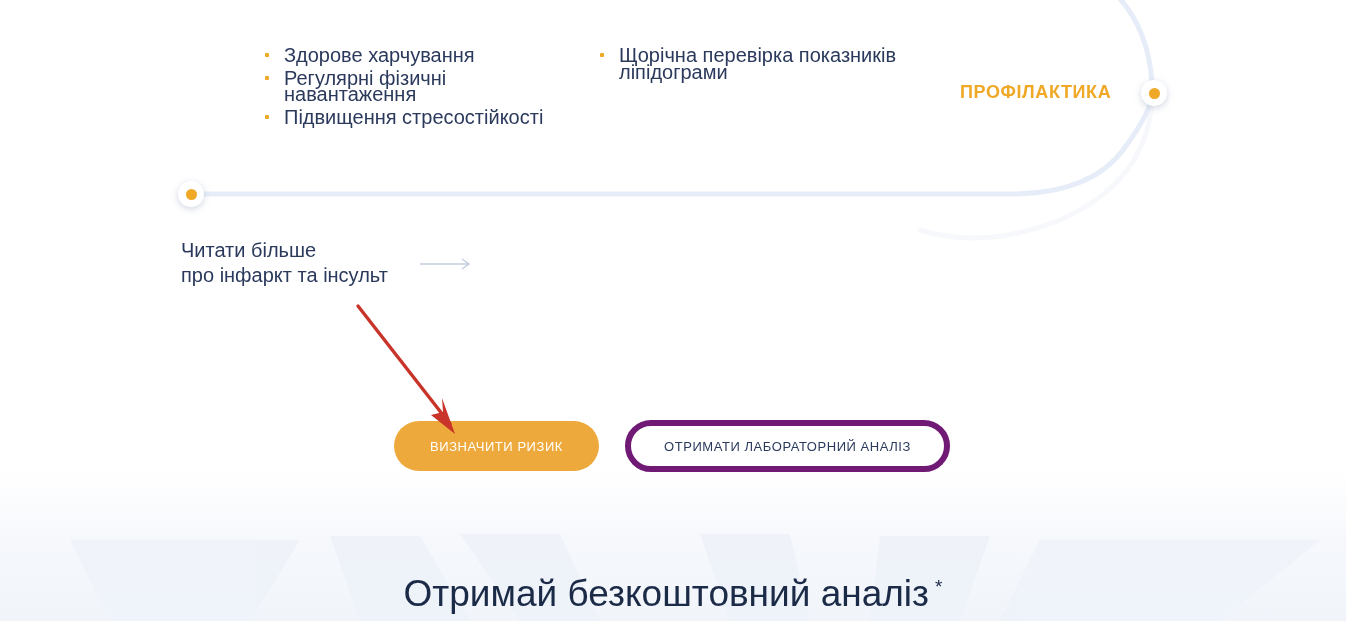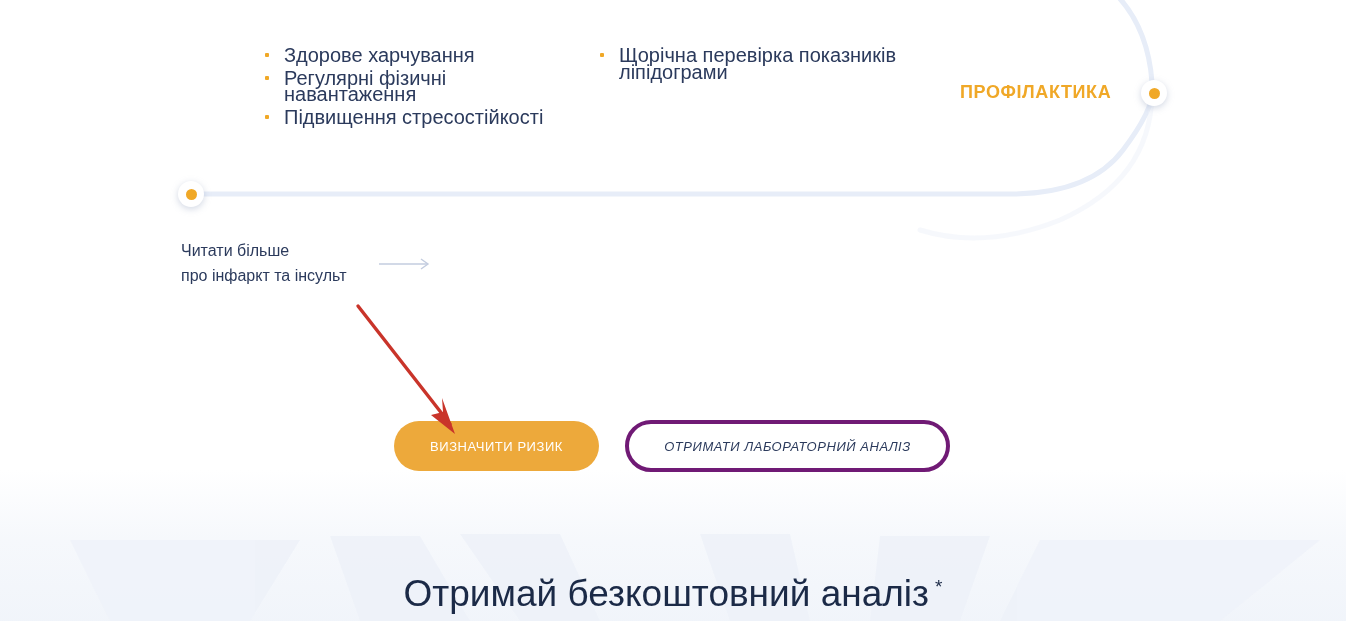--- a/index.html
+++ b/index.html
@@ -116,21 +116,21 @@
 
   
   #read-more {
     position: absolute;
     left: 181px;
     top: 238px;
     display: flex;
     align-items: center;
   }
   #read-more-text {
-    font-size: 16px;
+    font-size: 20px;
     line-height: 25px;
     color: #2B3A5C;
     white-space: pre-line;
   }
   #read-more-arrow {
     margin-left: 32px;
     margin-top: 2px;
   }
 
   
@@ -168,25 +168,24 @@
     color: #ffffff;
     font-size: 13px;
     letter-spacing: 0.55px;
   }
   #btn-secondary {
     margin-left: 26px;
     width: 325px;
     height: 52px;
     border-radius: 26px;
     background: #ffffff;
-    border: 4px solid #701a75;
+    border: 6px solid #701a75;
     color: #2B3A5C;
     font-size: 13px;
     letter-spacing: 0.55px;
-    font-style: italic;
   }
 
   
   #bottom-heading {
     position: absolute;
     left: 0;
     top: 565px;
     width: 1346px;
     text-align: center;
     font-size: 37px;

